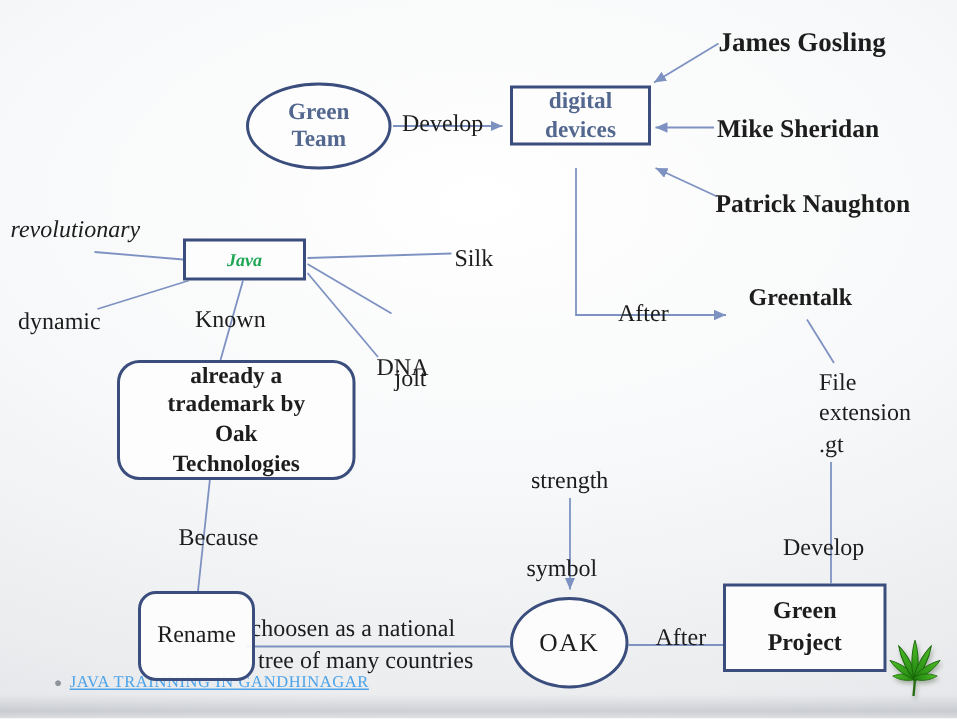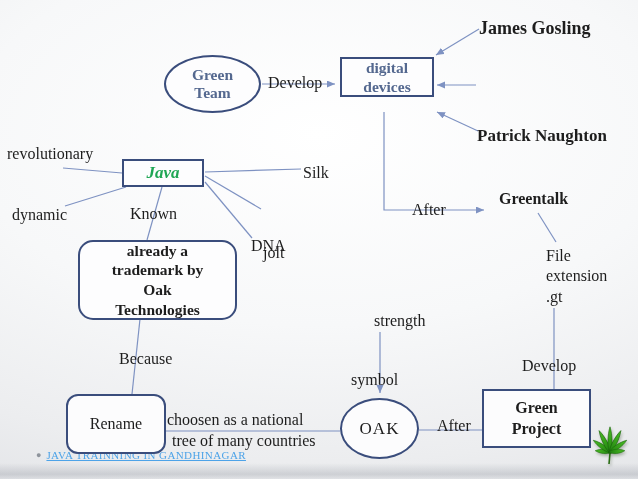--- a/index.html
+++ b/index.html
@@ -20,24 +20,24 @@
   .node{
     position:absolute;z-index:3;display:flex;align-items:center;justify-content:center;
     background:rgba(253,253,254,0.92);border:2px solid #3a4d7c;box-sizing:border-box;
     text-align:center;
   }
   .pre{white-space:pre-line;font-weight:bold;}
   .ellipse{border-radius:50%;}
   .blue-text{color:#54688f;}
   .node-green-team{left:164px;top:55px;width:97px;height:58px;border-width:2.5px;font-size:15.5px;line-height:1.18;}
   .node-digital-devices{left:340px;top:57px;width:94px;height:40px;font-size:15.5px;line-height:1.25;}
-  .node-java{left:122px;top:159px;width:82px;height:28px;font-size:17px;}
+  .node-java{left:122px;top:159px;width:82px;height:28px;font-size:12px;}
   .node-java .java-text{color:#1fa654;font-weight:bold;font-style:italic;}
   .node-trademark{left:78px;top:240px;width:159px;height:80px;border-radius:15px;font-size:15.5px;line-height:1.26;}
-  .node-rename{left:66px;top:394px;width:100px;height:60px;border-radius:12px;font-size:16px;}
+  .node-rename{left:92px;top:394px;width:78px;height:60px;border-radius:12px;font-size:16px;}
   .node-oak{left:340px;top:398px;width:79px;height:61px;border-width:2.5px;font-size:17px;letter-spacing:1px;}
   .node-green-project{left:482px;top:389px;width:109px;height:59px;border-width:2.5px;font-size:16px;line-height:1.3;}
   .file-ext{left:546px;top:246px;width:80px;white-space:normal;line-height:1.28;}
   .nat1{left:167px;top:411px;}
   .nat2{left:172px;top:432px;}
   .footer{position:absolute;left:36px;top:449px;z-index:2;display:flex;align-items:center;gap:5px;
     font-family:"Liberation Sans", sans-serif;}
   .footer .dot{color:#8e949c;font-size:9px;line-height:1;}
   .footer a{color:#4da3e8;font-size:11px;letter-spacing:0.4px;text-decoration:underline;font-family:Liberation Serif, serif;}
   .leaf-wrap{position:absolute;left:582px;top:424px;z-index:4;
@@ -116,39 +116,40 @@
 
   <div class="node ellipse node-oak">
     <span>OAK</span>
   </div>
 
   <div class="node node-green-project">
     <span class="pre">Green
 Project</span>
   </div>
 
-  <span class="lbl" style="left:7px;top:145px;">revolutionary</span>
+  <span class="lbl" style="left:7px;top:145px;font-style:italic;">revolutionary</span>
   <span class="lbl" style="left:12px;top:206px;">dynamic</span>
   <span class="lbl" style="left:130px;top:205px;">Known</span>
   <span class="lbl" style="left:303px;top:164px;">Silk</span>
   <span class="lbl" style="left:263px;top:200px;margin-top:44px;">jolt</span>
   <span class="lbl" style="left:251px;top:237px;">DNA</span>
 
   <span class="lbl" style="left:268px;top:74px;">Develop</span>
   <span class="lbl" style="left:412px;top:201px;">After</span>
 
   <span class="lbl bold" style="left:479px;top:19px;font-size:18px;">James Gosling</span>
+  <span class="lbl bold" style="left:478px;top:77px;font-size:17px;">Mike Sheridan</span>
   <span class="lbl bold" style="left:477px;top:127px;font-size:17px;">Patrick Naughton</span>
 
   <span class="lbl bold" style="left:499px;top:190px;">Greentalk</span>
   <span class="lbl file-ext">File extension .gt</span>
   <span class="lbl" style="left:522px;top:357px;">Develop</span>
   <span class="lbl" style="left:437px;top:417px;">After</span>
 
-  <span class="lbl" style="left:374px;top:312px;">strength</span>
+  <span class="lbl" style="left:354px;top:312px;">strength</span>
   <span class="lbl" style="left:351px;top:371px;">symbol</span>
   <span class="lbl" style="left:119px;top:350px;">Because</span>
 
   <span class="lbl nat1">choosen as a national</span>
   <span class="lbl nat2">tree of many countries</span>
 
   <div class="leaf-wrap">
     <svg width="56" height="50" viewBox="0 0 56 50">
       <defs>
         <linearGradient id="lg" x1="0" y1="0" x2="0" y2="1">

